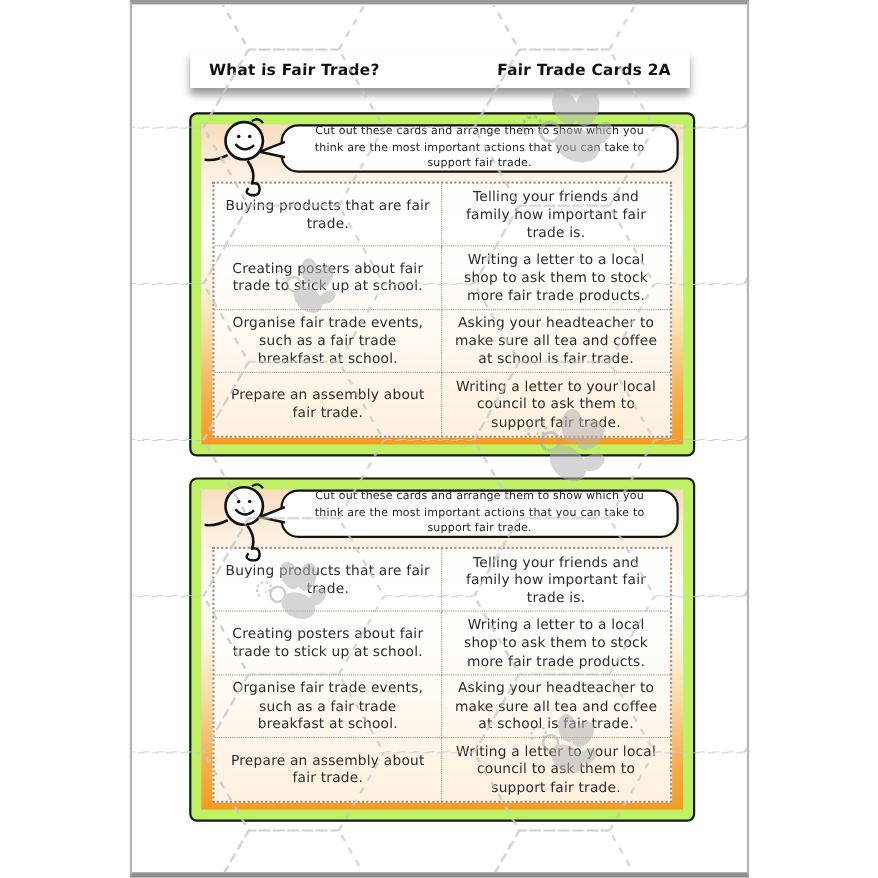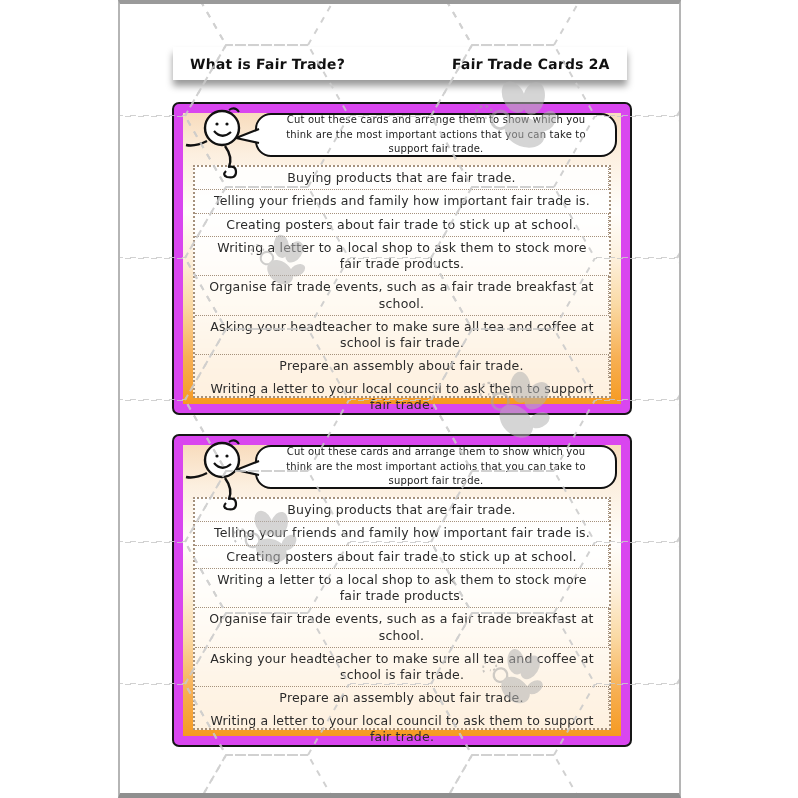--- a/index.html
+++ b/index.html
@@ -16,39 +16,39 @@
   .header-strip { position:absolute; left:53px; top:43px; width:454px; height:33px;
                   background:#ffffff; z-index:6;
                   box-shadow:0 6px 7px rgba(0,0,0,0.40);
                   display:flex; justify-content:space-between; align-items:center;
                   padding:0 17px; }
   .title { font-size:14px; font-weight:bold; color:#111; letter-spacing:0.2px;
            transform:skewX(-2deg); }
 
   
   .panel { position:absolute; left:52px; width:460px; height:313px;
-           border:2px solid #161616; border-radius:7px; background:#d946ef;
+           border:2px solid #161616; border-radius:7px; background:#bef264;
            padding:9px; z-index:4; }
   .panel-inner { position:relative; width:100%; height:100%;
     background:linear-gradient(180deg,#f8dcbd 0%,#fcefdf 14%,#fffefb 34%,
                #fdf0dc 50%,#fad9a4 66%,#f7b054 84%,#f69a21 100%); }
   .panel-1 { top:98px; }
   .panel-2 { top:430px; }
 
   .figure { position:absolute; left:2px; top:-8px; width:66px; height:86px; z-index:2; }
 
   .bubble { position:absolute; left:72px; top:0px; right:4px; height:44px;
             background:#ffffff; border:2px solid #111; border-radius:16px;
             display:flex; align-items:center; justify-content:center;
             text-align:center; font-size:10px; line-height:1.45; color:#222;
             padding:2px 18px; letter-spacing:0.2px; z-index:3; }
   .bubble-tail { position:absolute; left:51px; top:14px; z-index:4; }
 
   .card-grid { position:absolute; left:10px; right:10px; top:52px; bottom:6px;
-               display:grid; grid-template-columns:1fr;
+               display:grid; grid-template-columns:1fr 1fr;
                grid-template-rows:repeat(4,1fr);
                border:2px dotted #a5917c; background:rgba(255,255,255,0.85); }
   .card-cell { display:flex; align-items:center; justify-content:center;
                text-align:center; font-size:12.5px; line-height:1.3; color:#2b2b2b;
                padding:3px 10px; letter-spacing:0.2px;
                border-bottom:1px dotted #a5917c; }
   .card-cell.col-left { border-right:1px dotted #a5917c; }
   .card-cell.row-last { border-bottom:none; }
 
   

